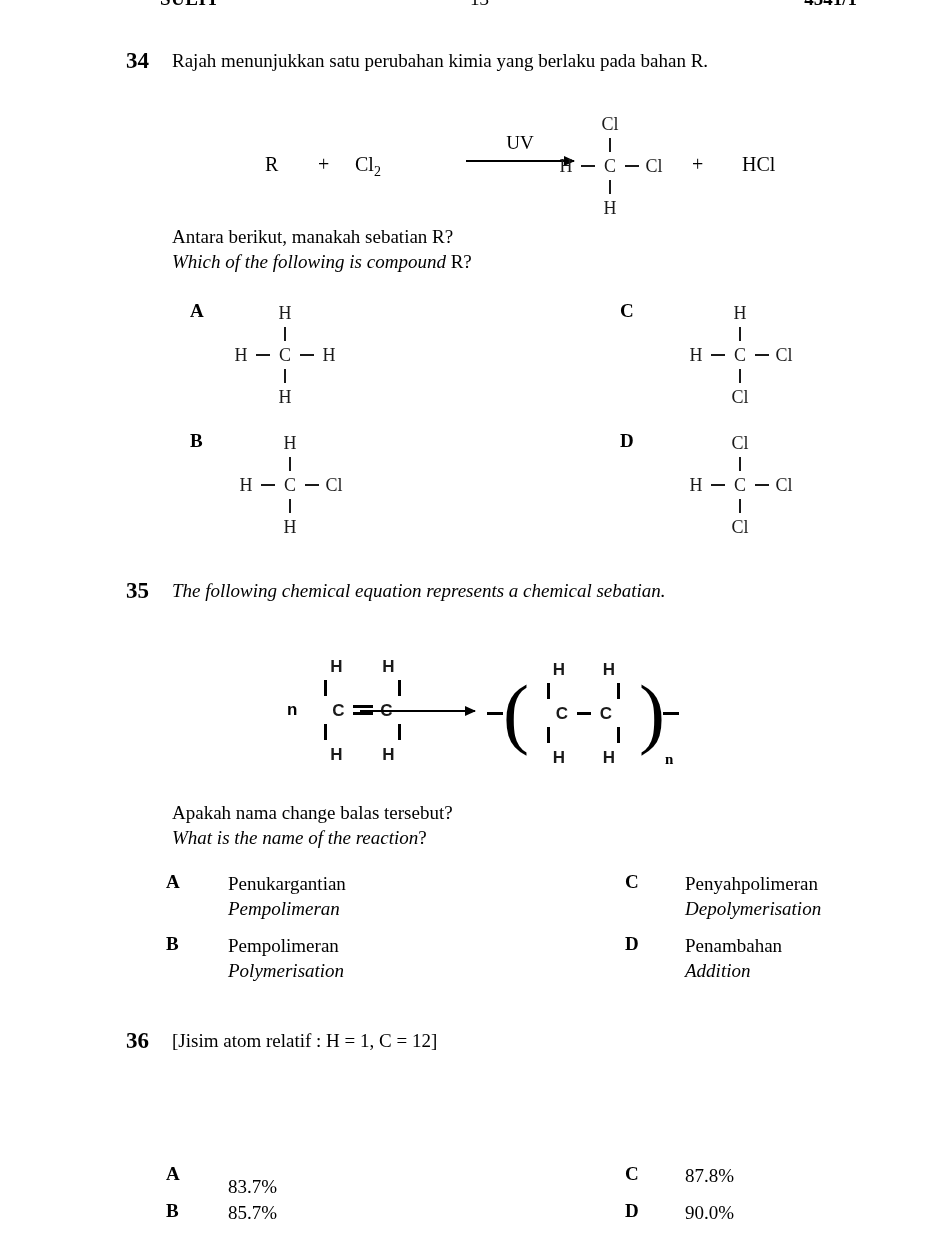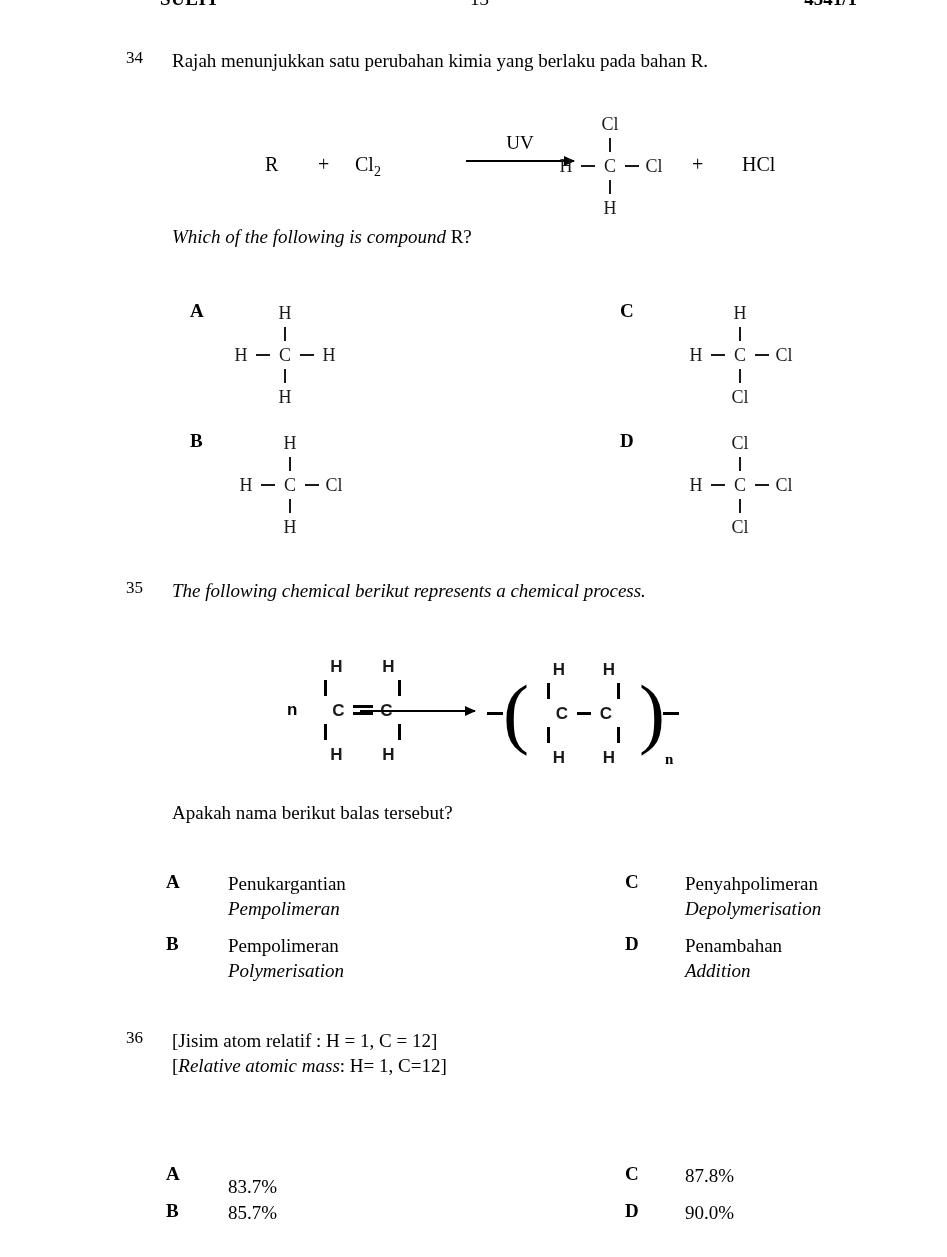--- a/index.html
+++ b/index.html
@@ -50,22 +50,22 @@
   
   .question {
     position: absolute;
     left: 0;
     width: 947px;
   }
   .q-num {
     position: absolute;
     left: 126px;
     top: 0;
-    font-weight: normal;
-    font-size: 17px;
+    font-weight: bold;
+    font-size: 23px;
     width: 34px;
   }
   .q-body {
     position: absolute;
     left: 172px;
     top: 0;
     width: 700px;
   }
   .stem-line {
     font-size: 19px;
@@ -257,20 +257,21 @@
         <span class="atom">H</span>
       </div>
   </div>
 
   <span class="eq-term" style="left:692px; top:45px;">+</span>
   <span class="eq-term" style="left:742px; top:45px;">HCl</span>
 </div>
 
 <div class="question" style="top:224px;">
   <div class="q-body">
+    <div class="stem-line">Antara berikut, manakah sebatian R?</div>
     <div class="stem-line en"><span>Which of the following is compound</span> <span class="roman">R?</span></div>
   </div>
 </div>
 
 <span class="opt-label" style="left:190px; top:300px;">A</span>
 <div class="struct" style="left:205px; top:300px; width:160px;">
   <div class="row">
       <span class="atom">H</span>
     </div>
   <div class="row" style="height:16px;">
@@ -356,21 +357,21 @@
       <span class="vbond"></span>
     </div>
   <div class="row">
       <span class="atom">Cl</span>
     </div>
 </div>
 
 <div class="question" id="q35" style="top:578px;">
   <div class="q-num">35</div>
   <div class="q-body">
-    <div class="stem-line en">The following chemical berikut represents a chemical process.</div>
+    <div class="stem-line en">The following chemical equation represents a chemical sebatian.</div>
   </div>
 </div>
 
 <div style="position:absolute; left:0; top:648px; width:947px; height:130px;">
 
   <span class="lead-n" style="position:absolute; left:287px; top:700px; top:52px;">n</span>
 
   <div class="struct struct-bold" style="position:absolute; left:305px; top:5px; width:115px;">
     <div class="row" style="gap:32px;">
       <span class="atom">H</span>
@@ -427,21 +428,22 @@
       </div>
     </div>
     <span class="brkt">)</span>
     <span class="sub-n">n</span>
     <span class="stub" style="margin-left:-10px; align-self:center;"></span>
   </div>
 </div>
 
 <div class="question" style="top:800px;">
   <div class="q-body">
-    <div class="stem-line">Apakah nama berikut balas tersebut?</div>
+    <div class="stem-line">Apakah nama change balas tersebut?</div>
+    <div class="stem-line en"><span>What is the name of the reaction</span><span class="roman">?</span></div>
   </div>
 </div>
 
 <span class="opt-label" style="left:166px; top:871px;">A</span>
 <div class="opt-text" style="left:228px; top:871px;">
   <span class="ms">Penukargantian</span>
   <span class="en">Pempolimeran</span>
 </div>
 
 <span class="opt-label" style="left:625px; top:871px;">C</span>
@@ -459,21 +461,20 @@
 <span class="opt-label" style="left:625px; top:933px;">D</span>
 <div class="opt-text" style="left:685px; top:933px;">
   <span class="ms">Penambahan</span>
   <span class="en">Addition</span>
 </div>
 
 <div class="question" id="q36" style="top:1028px;">
   <div class="q-num">36</div>
   <div class="q-body">
     <div class="stem-line">[Jisim atom relatif : H = 1, C = 12]</div>
-    <div class="stem-line">[<span style="font-style:italic;">Relative atomic mass</span><span>: H= 1, C=12]</span></div>
   </div>
 </div>
 
 <span class="opt-label" style="left:166px; top:1163px;">A</span>
 <span class="opt-text" style="left:228px; top:1163px;margin-top:11px;">83.7%</span>
 
 <span class="opt-label" style="left:625px; top:1163px;">C</span>
 <span class="opt-text" style="left:685px; top:1163px;">87.8%</span>
 
 <span class="opt-label" style="left:166px; top:1200px;">B</span>

